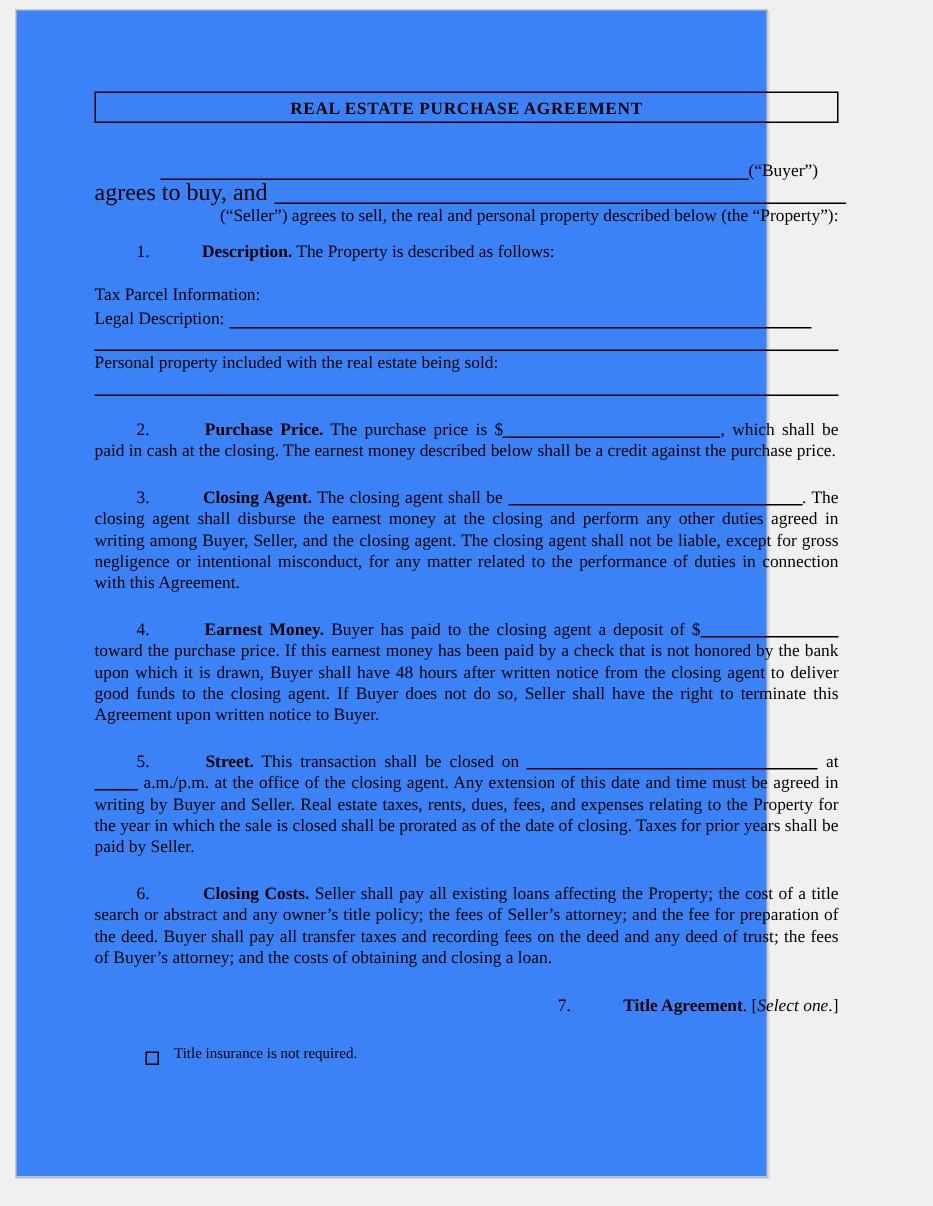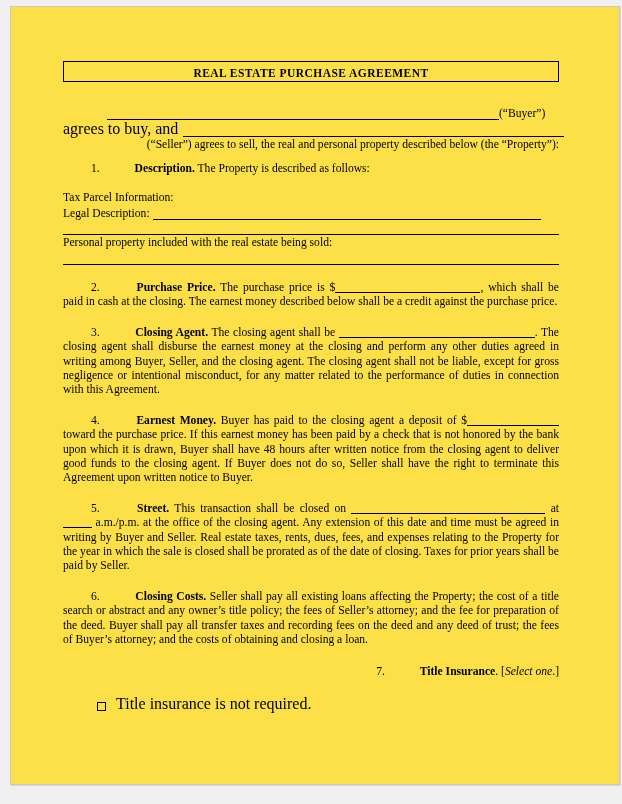--- a/index.html
+++ b/index.html
@@ -13,23 +13,23 @@
     overflow: hidden;
   }
   body {
     font-family: "Liberation Serif", "DejaVu Serif", serif;
   }
 
   #page-wrap {
     position: absolute;
     left: 10px;
     top: 6px;
-    width: 610px;
+    width: 502px;
     height: 779px;
-    background: #fde047;
+    background: #3b82f6;
     border: 1px solid #c8c8c8;
     box-shadow: 1px 1px 0 #d8d8d8;
   }
 
   #sheet {
     position: absolute;
     left: 52px;
     top: 54px;
     width: 496px;
   }
@@ -112,21 +112,21 @@
   .tail-dot { margin-left: 1px; }
 
   .cont-rule {
     border-bottom: 1.1px solid #000;
     height: 14px;
     width: 100%;
   }
 
   
   .cb-row {
-    font-size: 16px;
+    font-size: 10px;
     line-height: 15px;
     padding-left: 34px;
     display: flex;
     align-items: flex-end;
   }
   .cb-box {
     display: inline-block;
     width: 9px;
     height: 9px;
     border: 1.9px solid #000;
@@ -226,21 +226,21 @@
     <div class="para first-indent">
       <span>6.</span>
       <span class="bold">Closing Costs.</span>
       <span>Seller shall pay all existing loans affecting the Property; the cost of a title search or abstract and any owner’s title policy; the fees of Seller’s attorney; and the fee for preparation of the deed. Buyer shall pay all transfer taxes and recording fees on the deed and any deed of trust; the fees of Buyer’s attorney; and the costs of obtaining and closing a loan.</span>
     </div>
 
     <div class="spacer-18"></div>
 
     <div class="para nojust" style="text-indent:28px">
       <span>7.</span>
-      <span class="bold">Title Insurance</span><span>. [</span><span class="ital">Select one</span><span>.]</span>
+      <span class="bold">Title Agreement</span><span>. [</span><span class="ital">Select one</span><span>.]</span>
     </div>
 
     <div class="spacer-16"></div>
 
     <div class="cb-row">
       <span class="cb-box"></span>
       <span>Title insurance is not required.</span>
     </div>
 
   </div>

